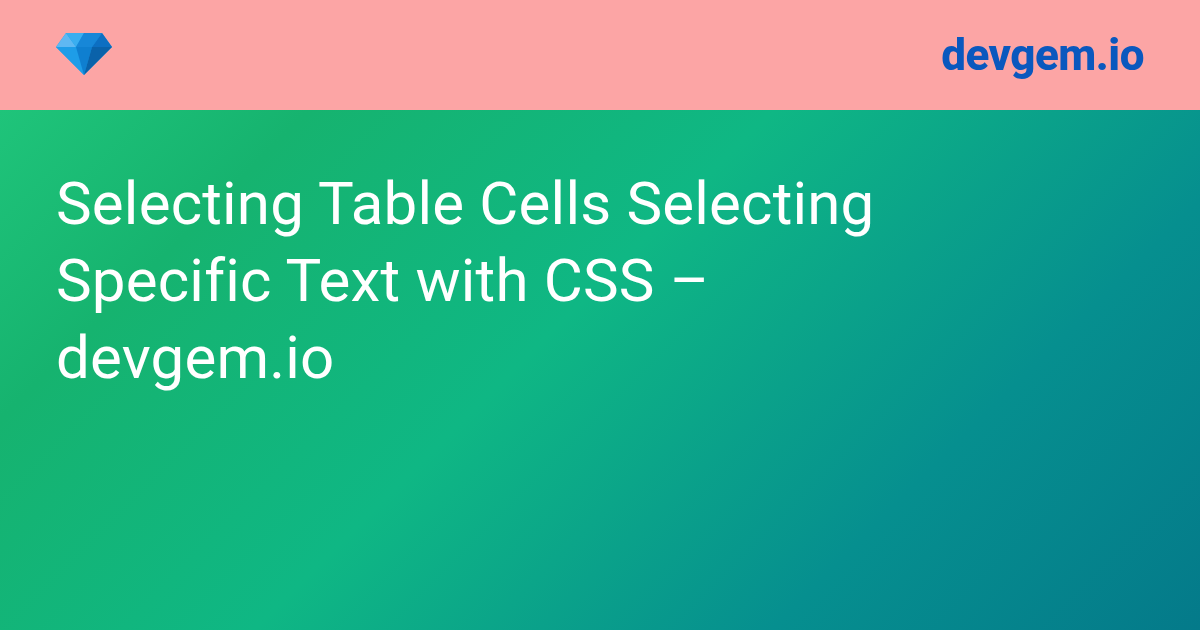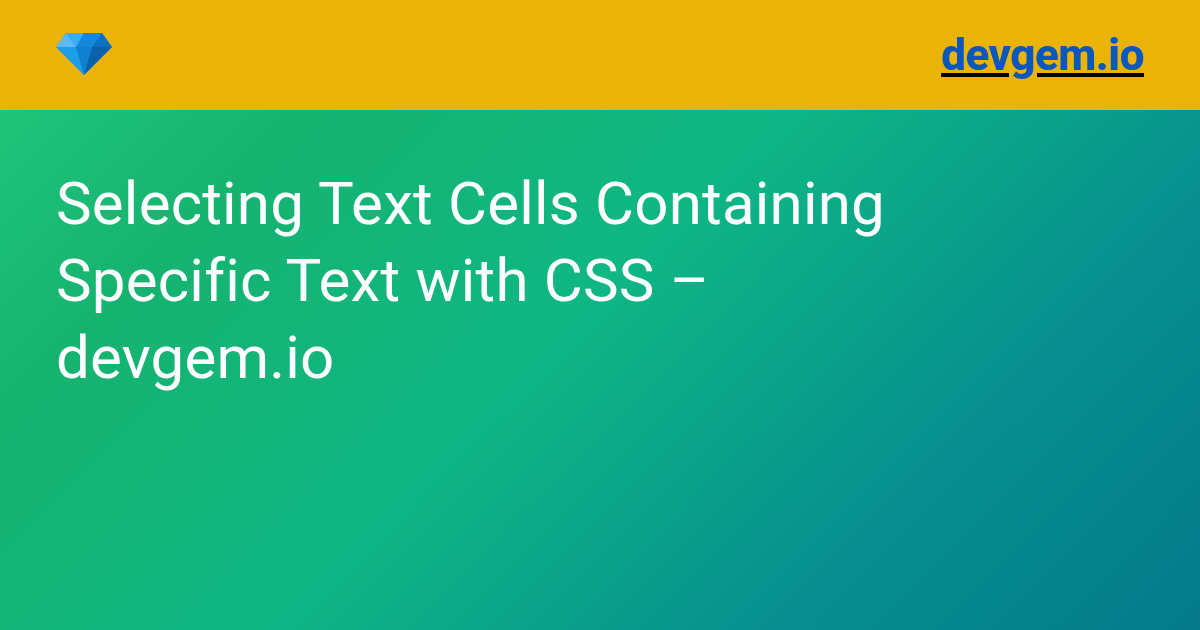--- a/index.html
+++ b/index.html
@@ -1,18 +1,18 @@
 <!DOCTYPE html>
 <html><head>
 <meta charset="utf-8">
 <style>
   * { margin: 0; padding: 0; box-sizing: border-box; }
   html, body { width: 1200px; height: 630px; overflow: hidden; font-family: "Segoe UI", -apple-system, BlinkMacSystemFont, Roboto, "Helvetica Neue", Arial, sans-serif; }
   .card { width: 1200px; height: 630px; display: flex; flex-direction: column; background: #ffffff; }
-  .header { height: 110px; display: flex; align-items: center; justify-content: space-between; padding: 0 56px; background: #eab308; text-decoration: underline; }
+  .header { height: 110px; display: flex; align-items: center; justify-content: space-between; padding: 0 56px; background: #fca5a5; }
   .logo-wrap { display: flex; align-items: center; }
   .brand { font-size: 44px; font-weight: 800; color: #0a58be; letter-spacing: -0.5px; }
   .hero { flex: 1; background: linear-gradient(135deg, #1fc47a 0%, #16b36f 18%, #0fb784 45%, #068f8f 75%, #047a8a 100%); padding: 56px 56px 64px 56px; display: flex; align-items: flex-start; }
   .title { color: #ffffff; font-size: 60px; font-weight: 400; line-height: 1.28; letter-spacing: 0.2px; max-width: 900px; }
 </style>
 </head>
 <body>
 
 <div class="card">
   <div class="header">
@@ -27,15 +27,15 @@
           <polygon points="46,4 56,18 36,18" fill="#0d6fc2"></polygon>
           <polygon points="0,18 20,18 28,46" fill="#1e9de8"></polygon>
           <polygon points="20,18 36,18 28,46" fill="#0f7fd0"></polygon>
           <polygon points="36,18 56,18 28,46" fill="#0a62aa"></polygon>
         </svg>
       </span>
     </div>
     <div class="brand">devgem.io</div>
   </div>
   <div class="hero">
-    <h1 class="title">Selecting Text Cells Containing Specific Text with CSS – devgem.io</h1>
+    <h1 class="title">Selecting Table Cells Selecting Specific Text with CSS – devgem.io</h1>
   </div>
 </div>
 
 </body></html>

